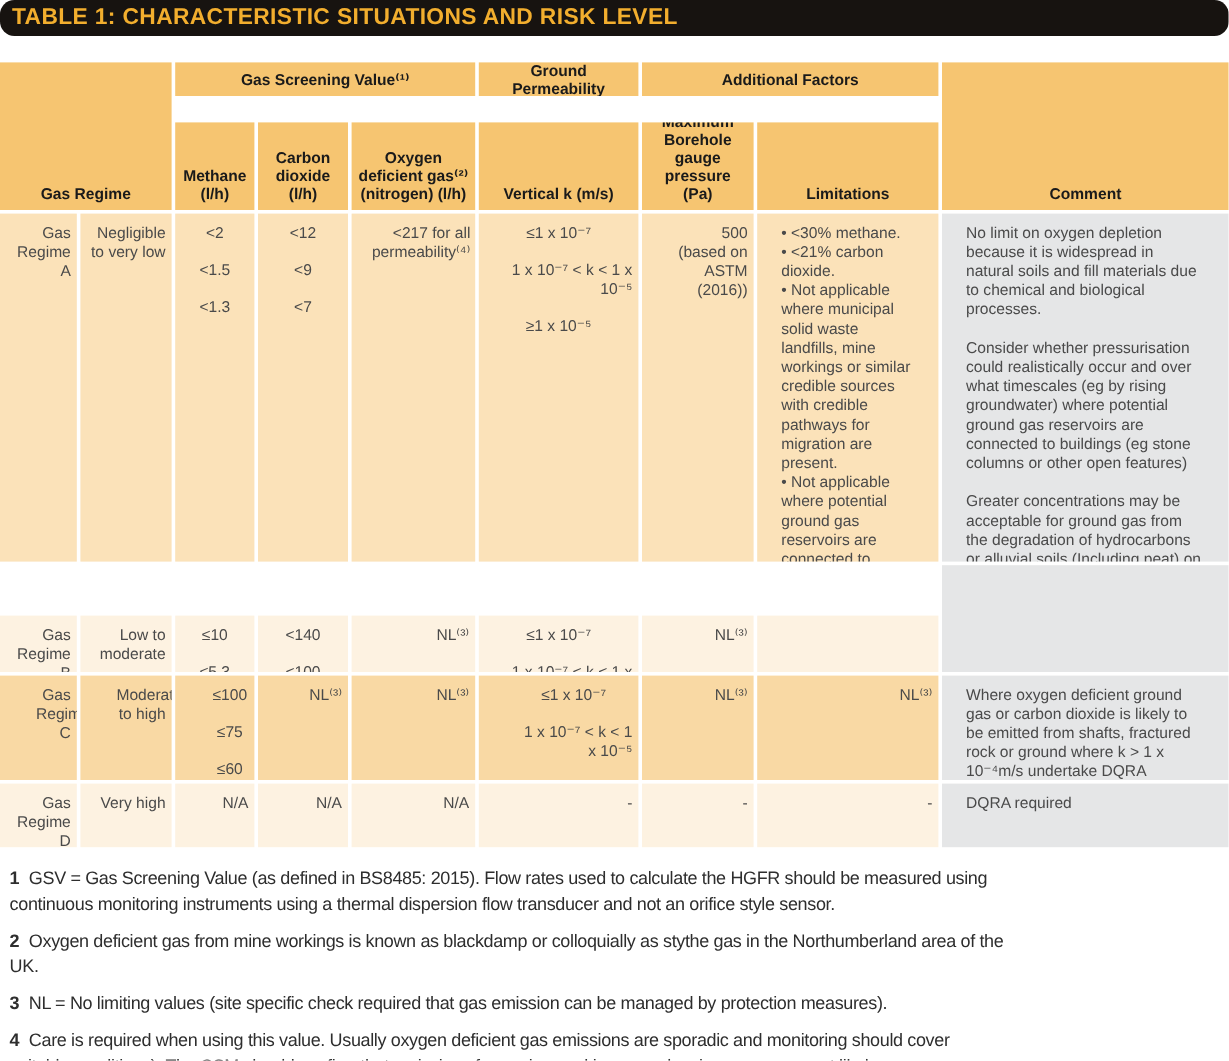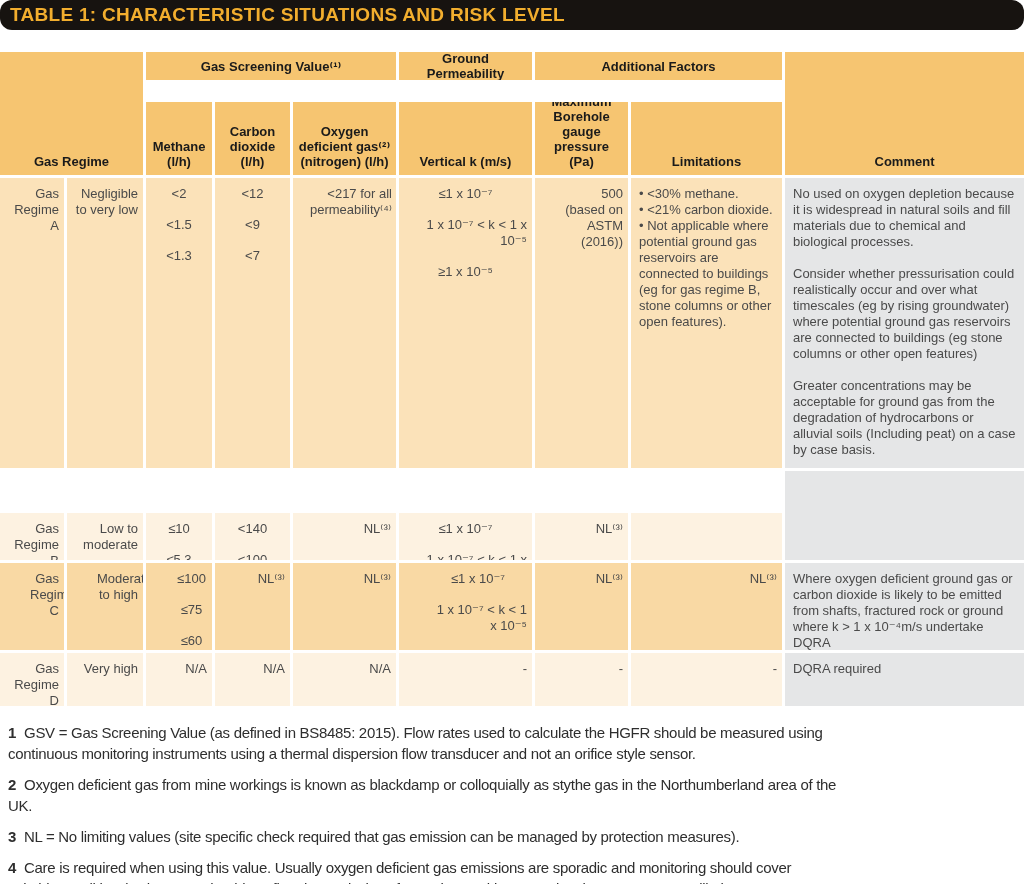--- a/index.html
+++ b/index.html
@@ -30,21 +30,21 @@
     display:flex; justify-content:center; padding:6px 5px;margin-top:19px;
   }
   .hdr.mid { align-items:center; }
   .hdr.bot { align-items:flex-end; }
 
   
   .td {
     font-size:13px; line-height:16px; color:#4A4A4A;
     padding:8px 5px; text-align:right;
   }
-  .td.left { text-align:left; padding:8px 8px; }
+  .td.left { text-align:left; padding:8px 20px; }
   .bgA { background:var(--row_tan,#FBE2B9); }
   .bgB { background:var(--row_cream,#FDF2E1);margin-top:42px; }
   .bgC { background:var(--row_tan_dark,#F9D9A4);padding-left:30px; }
   .bgD { background:var(--row_cream,#FDF2E1); }
   .bgGray { background:var(--comment_gray,#E5E6E7); }
 
   .stack { display:flex; flex-direction:column; gap:15px; align-items:center; }
 
   .para + .para { margin-top:16px; }
   .bullet { margin:0; }
@@ -112,24 +112,25 @@
     </div>
     <div class="cell td bgA">
       <div>500</div>
       <div>(based on</div>
       <div>ASTM</div>
       <div>(2016))</div>
     </div>
     <div class="cell td bgA left">
       <div class="bullet">• &lt;30% methane.</div>
       <div class="bullet">• &lt;21% carbon dioxide.</div>
+      <div class="bullet">• Not applicable where municipal solid waste landfills, mine workings or similar credible sources with credible pathways for migration are present.</div>
       <div class="bullet">• Not applicable where potential ground gas reservoirs are connected to buildings (eg for gas regime B, stone columns or other open features).</div>
     </div>
     <div class="cell td bgGray left">
-      <div class="para">No used on oxygen depletion because it is widespread in natural soils and fill materials due to chemical and biological processes.</div>
+      <div class="para">No limit on oxygen depletion because it is widespread in natural soils and fill materials due to chemical and biological processes.</div>
       <div class="para">Consider whether pressurisation could realistically occur and over what timescales (eg by rising groundwater) where potential ground gas reservoirs are connected to buildings (eg stone columns or other open features)</div>
       <div class="para">Greater concentrations may be acceptable for ground gas from the degradation of hydrocarbons or alluvial soils (Including peat) on a case by case basis.</div>
     </div>
 
     <div class="cell td bgB">Gas Regime B</div>
     <div class="cell td bgB">Low to moderate</div>
     <div class="cell td bgB stack">
       <div>≤10</div>
       <div>≤5.3</div>
       <div>≤6</div>

